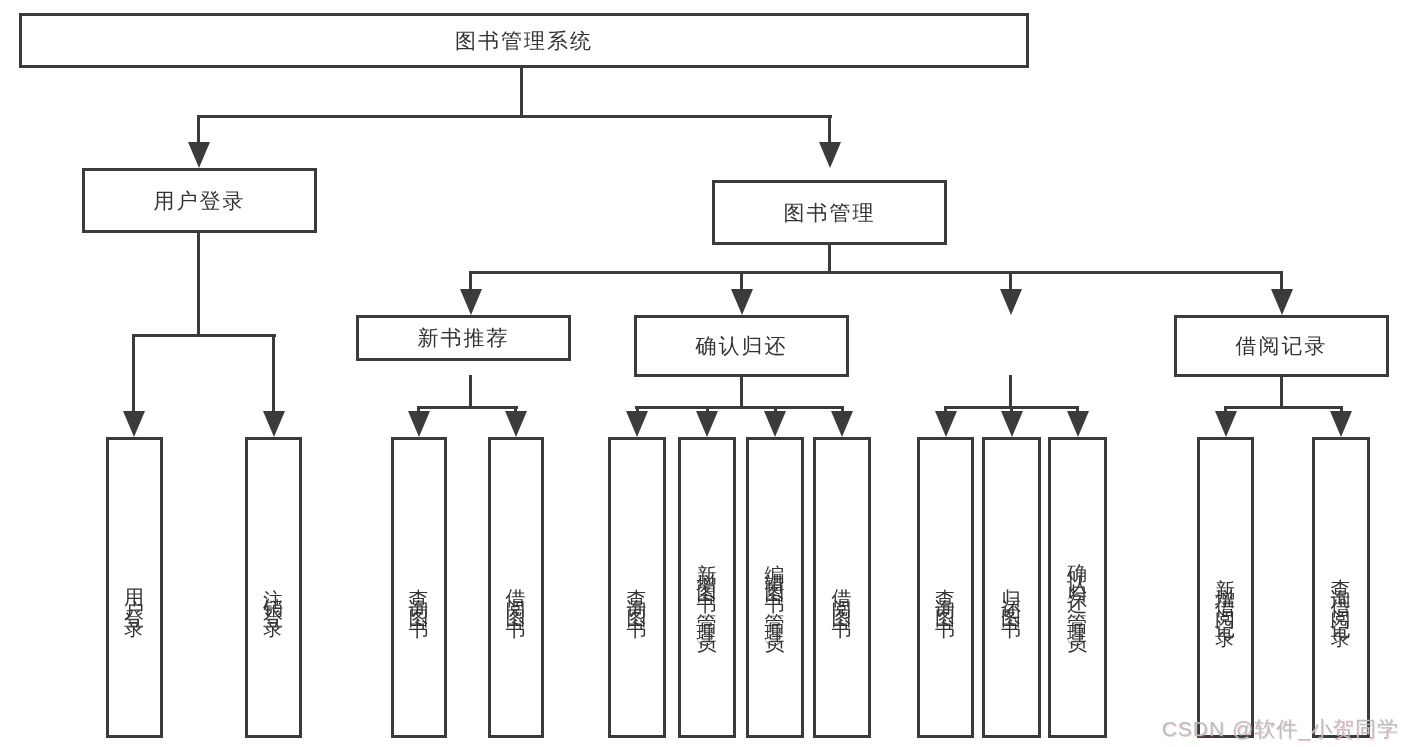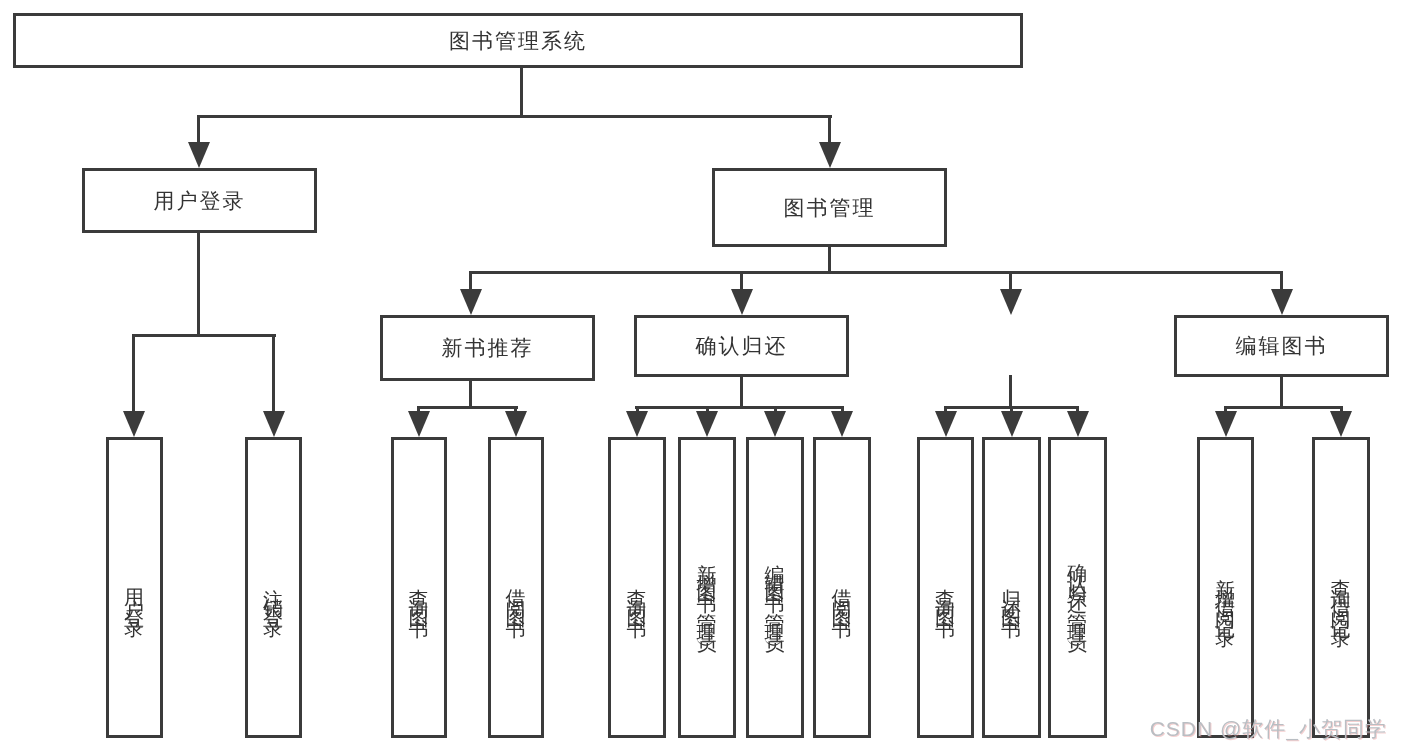--- a/index.html
+++ b/index.html
@@ -17,21 +17,21 @@
     writing-mode:vertical-rl;text-orientation:mixed;
     font-size:20px;letter-spacing:10px;line-height:1.1;padding-top:10px;
   }
   .ln{position:absolute;background:#3b3b3b;z-index:1;}
   .ar{
     position:absolute;width:0;height:0;z-index:3;
     border-left:11px solid transparent;border-right:11px solid transparent;
     border-top:26px solid #3b3b3b;
   }
   .watermark{
-    position:absolute;right:18px;bottom:4px;z-index:5;
+    position:absolute;right:6px;bottom:4px;z-index:5;
     font-size:21px;letter-spacing:1px;color:#b9bec3;
     text-shadow:1px 1px 0 rgba(226,120,120,0.35);
     white-space:nowrap;
   }
 </style>
 </head>
 <body>
 
 <div class="canvas">
 
@@ -89,32 +89,32 @@
   <i class="ln" style="left:1076px;top:406px;width:3px;height:9px"></i>
   <i class="ar" style="left:935px;top:411px"></i>
   <i class="ar" style="left:1001px;top:411px"></i>
   <i class="ar" style="left:1067px;top:411px"></i>
 
   <i class="ln" style="left:1224px;top:406px;width:3px;height:9px"></i>
   <i class="ln" style="left:1340px;top:406px;width:3px;height:9px"></i>
   <i class="ar" style="left:1215px;top:411px"></i>
   <i class="ar" style="left:1330px;top:411px"></i>
 
-  <div class="box hbox" style="left:13px;top:13px;width:1010px;height:55px">图书管理系统</div>
+  <div class="box hbox" style="left:19px;top:13px;width:1010px;height:55px">图书管理系统</div>
 
   <div class="box hbox" style="left:82px;top:168px;width:235px;height:65px">用户登录</div>
 
-  <div class="box hbox" style="left:712px;top:168px;width:235px;height:79px">图书管理</div>
+  <div class="box hbox" style="left:712px;top:180px;width:235px;height:65px">图书管理</div>
 
-  <div class="box hbox" style="left:380px;top:315px;width:215px;height:66px">新书推荐</div>
+  <div class="box hbox" style="left:356px;top:315px;width:215px;height:46px">新书推荐</div>
 
   <div class="box hbox" style="left:634px;top:315px;width:215px;height:62px">确认归还</div>
 
 
-  <div class="box hbox" style="left:1174px;top:315px;width:215px;height:62px">编辑图书</div>
+  <div class="box hbox" style="left:1174px;top:315px;width:215px;height:62px">借阅记录</div>
 
   <div class="box vbox" style="left:106px;top:437px;width:57px;height:301px">用户登录</div>
 
   <div class="box vbox" style="left:245px;top:437px;width:57px;height:301px">注销登录</div>
 
   <div class="box vbox" style="left:391px;top:437px;width:56px;height:301px">查询图书</div>
 
   <div class="box vbox" style="left:488px;top:437px;width:56px;height:301px">借阅图书</div>
 
   <div class="box vbox" style="left:608px;top:437px;width:58px;height:301px">查询图书</div>

